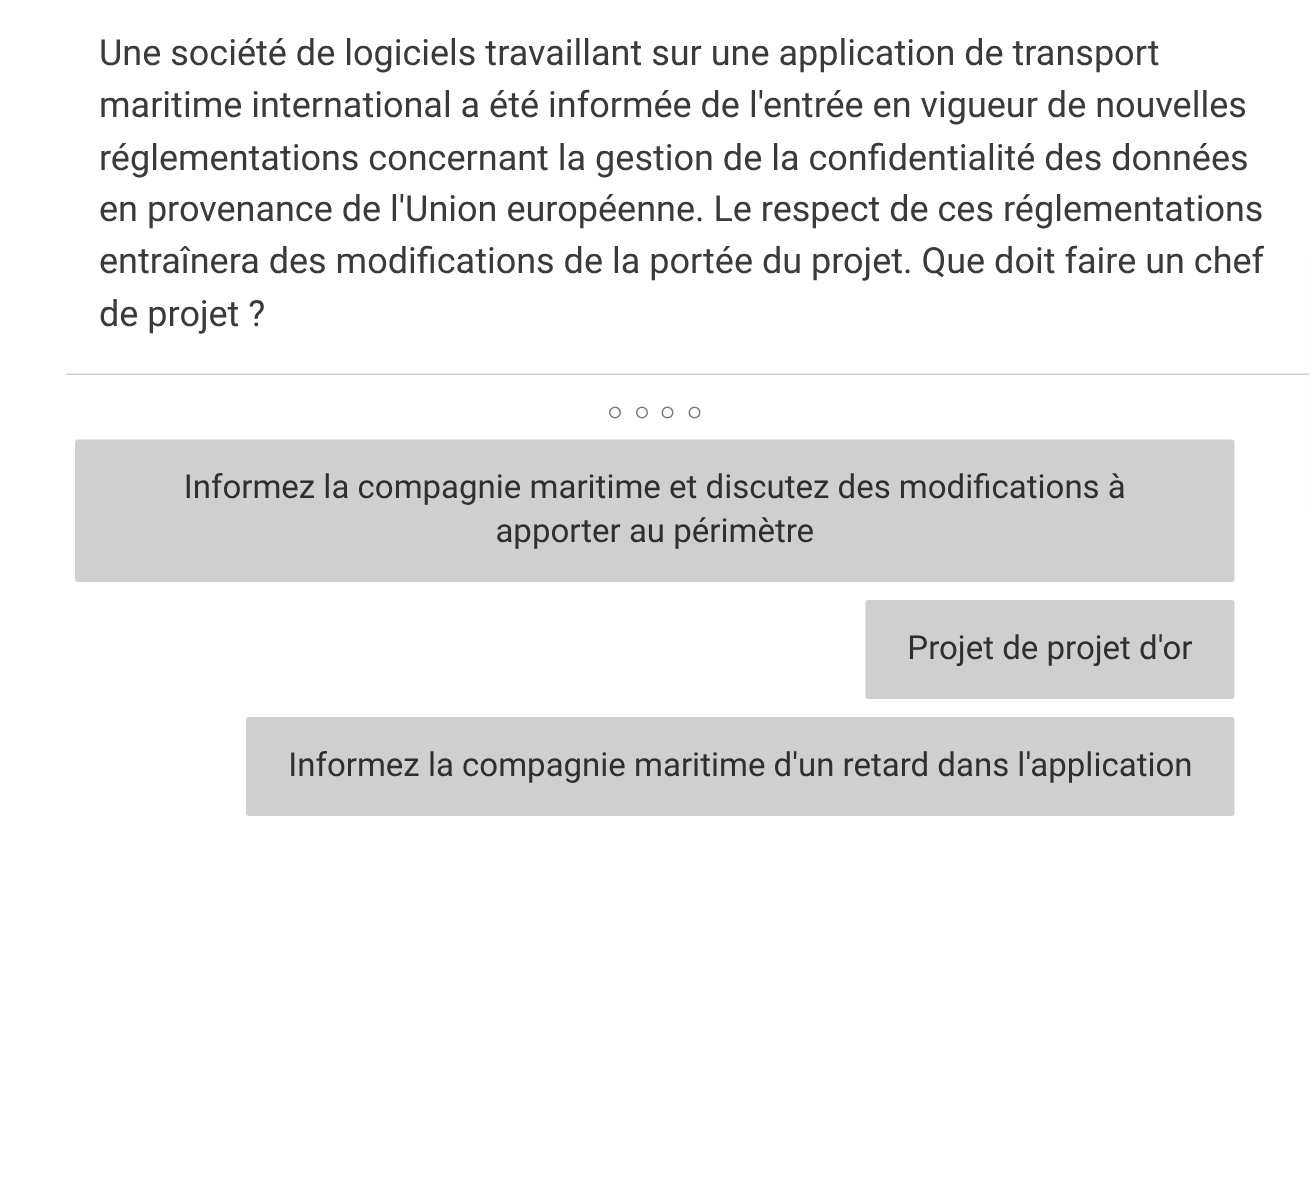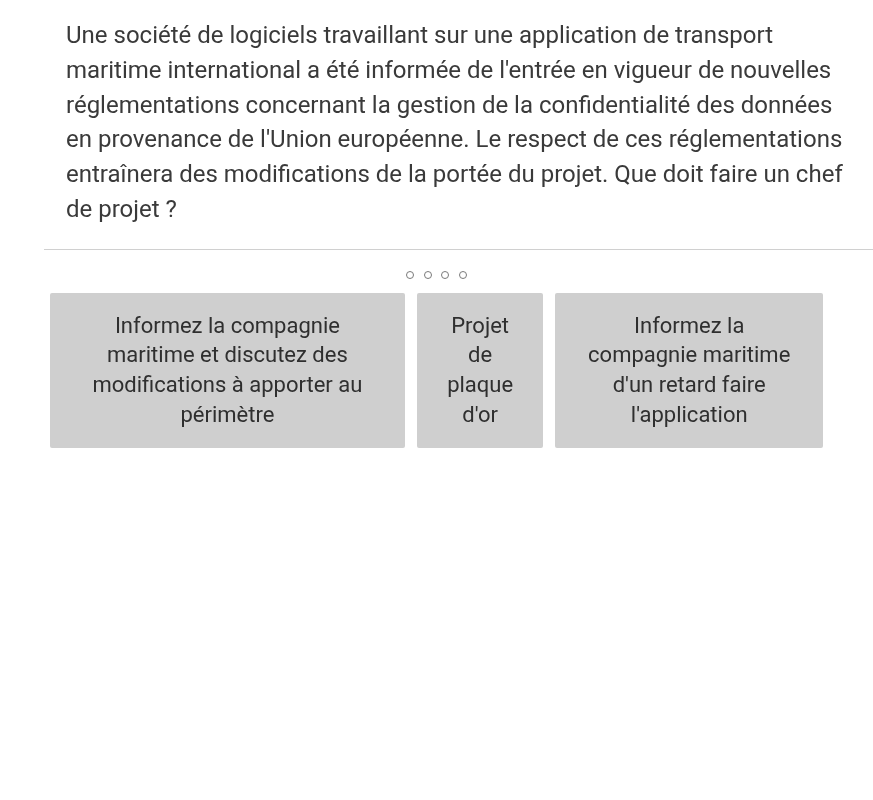--- a/index.html
+++ b/index.html
@@ -41,21 +41,23 @@
       display: inline-block;
       width: 8px;
       height: 8px;
       border: 1px solid #7a7a7a;
       border-radius: 50%;
       margin: 0 1px;
     }
     .answers {
       padding: 0 50px 20px 50px;
       display: flex;
+      flex-direction: column;
       gap: 12px;
+      align-items: flex-end;
     }
     .answer-option {
       background: #cfcfcf;
       padding: 18px 28px;
       text-align: center;
       font-size: 22px;
       line-height: 1.35;
       color: #2f2f2f;
       cursor: pointer;
       border-radius: 2px;
@@ -75,20 +77,20 @@
     <span class="pager-dot"></span>
     <span class="pager-dot"></span>
     <span class="pager-dot"></span>
   </div>
 
   <div class="answers">
     <div class="answer-option">
       <span>Informez la compagnie maritime et discutez des modifications à apporter au périmètre</span>
     </div>
     <div class="answer-option">
-      <span>Projet de plaque d'or</span>
+      <span>Projet de projet d'or</span>
     </div>
     <div class="answer-option">
-      <span>Informez la compagnie maritime d'un retard faire l'application</span>
+      <span>Informez la compagnie maritime d'un retard dans l'application</span>
     </div>
   </div>
 
 </div>
 
 </body></html>

